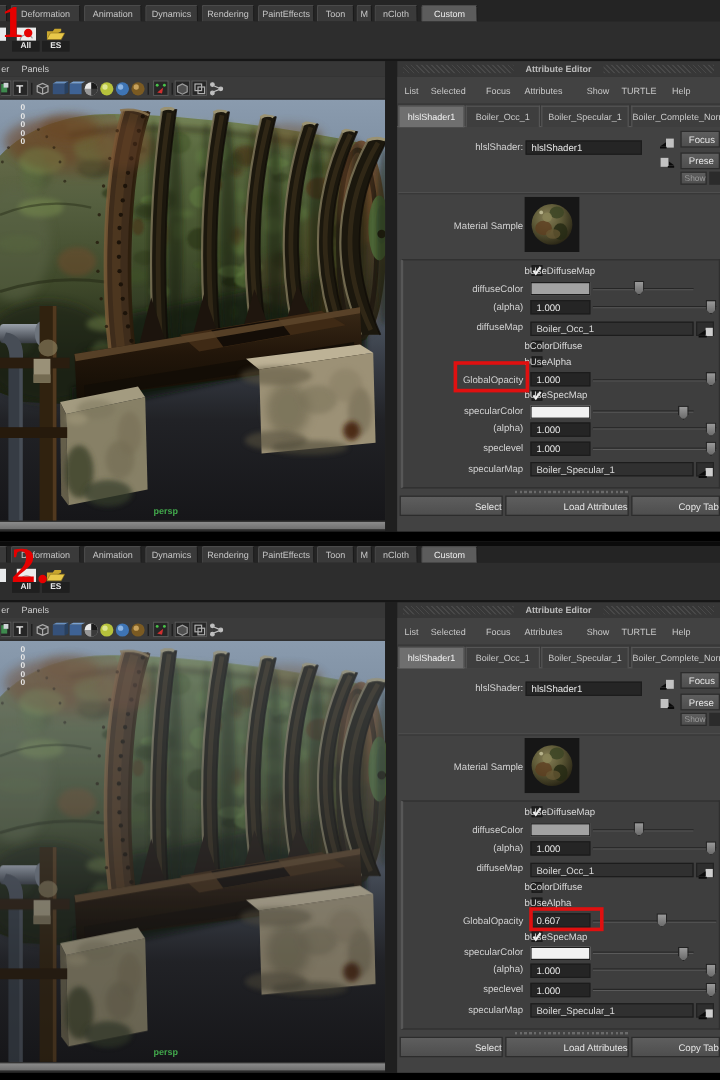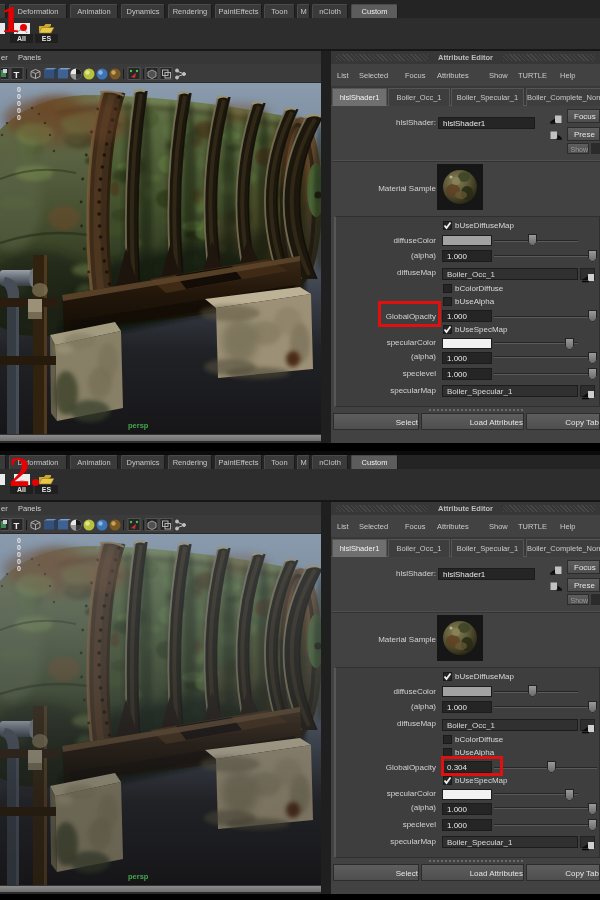--- a/index.html
+++ b/index.html
@@ -12,21 +12,21 @@
 .aetitle{position:absolute;left:331px;top:51px;width:269px;height:13px;background:#373737;color:#bdbdbd;font-size:7.5px;line-height:13px;font-weight:bold;text-align:center}
 .hatch{position:absolute;top:3px;height:7px;background:repeating-linear-gradient(45deg,#484848 0 1px,transparent 1px 3px)}
 .vptools{position:absolute;left:0;top:64px;width:321px;height:19px;background:#3b3b3b;border-bottom:1px solid #2a2a2a}
 .vpbar{position:absolute;left:0;top:434px;width:321px;height:7px;background:linear-gradient(#8b8b8b,#6e6e6e);border-top:1px solid #333}
 .aebody{position:absolute;left:331px;top:64px;width:269px;height:379px;background:#424242}
 .aemenu{position:absolute;top:71px;color:#c9c9c9;font-size:7.5px}
 .aetabrow{position:absolute;left:331px;top:86px;width:269px;height:20px;background:#383838;border-bottom:1px solid #5a5a5a}
 .aetab{position:absolute;top:88px;height:18px;background:#3e3e3e;border:1px solid #555;border-bottom:none;color:#c9c9c9;font-size:7.5px;line-height:17px;text-align:center;overflow:hidden;white-space:nowrap}
 .aetab.act{background:#6f6f6f;color:#f4f4f4}
 .lab{position:absolute;left:336px;width:100px;text-align:right;color:#d2d2d2;font-size:8px}
-.cblab{position:absolute;left:455px;color:#d8d8d8;font-size:8px}
+.cblab{position:absolute;left:437px;color:#d8d8d8;font-size:8px}
 .cb{position:absolute;width:9px;height:9px;background:#252525;border:1px solid #1a1a1a}
 .vf{position:absolute;left:442px;width:50px;height:12px;background:#252525;color:#e8e8e8;font-size:8px;line-height:11px;padding-left:4px;border:1px solid #1c1c1c}
 .mf{position:absolute;left:442px;width:136px;height:12px;background:#303030;color:#dadada;font-size:8px;line-height:11px;padding-left:4px;border:1px solid #1c1c1c}
 .sw{position:absolute;left:442px;width:50px;height:11px;border:1px solid #1c1c1c}
 .track{position:absolute;height:2px;background:#262626;border-bottom:1px solid #5a5a5a}
 .handle{position:absolute;width:9px;height:12px;background:linear-gradient(#9a9a9a,#6a6a6a);border:1px solid #222;clip-path:polygon(0 0,100% 0,100% 60%,50% 100%,0 60%)}
 .frame{position:absolute;left:334px;top:216px;width:266px;height:191px;border:1px solid #2f2f2f;border-left:2px solid #575757;background:#3e3e3e}
 .dots{position:absolute;left:429px;top:409px;width:95px;height:2px;background:repeating-linear-gradient(90deg,#6a6a6a 0 2px,transparent 2px 4px)}
 .btn{position:absolute;background:linear-gradient(#5e5e5e,#4e4e4e);border:1px solid #2c2c2c;color:#e4e4e4;font-size:8px;text-align:right}
 .redrect{position:absolute;border:3px solid #e01010;z-index:50}
@@ -938,21 +938,21 @@
     <div style="position:absolute;left:580px;top:268px;width:15px;height:12px;background:#2e2e2e;border:1px solid #222;padding:1px 0 0 1px"><svg width="13" height="10" viewBox="0 0 13 10">
         <rect x="6" y="0" width="6" height="7" fill="#cfcfcf"></rect>
         <path d="M0 6 L6 2 L6 6 Z" fill="#0a0a0a"></path>
         <path d="M0 7.5 L7 7.5" stroke="#0a0a0a" stroke-width="1.6"></path>
       </svg></div>
     <div class="cb" style="left:443px;top:284px"></div>
     <div class="cblab" style="top:284px">bColorDiffuse</div>
     <div class="cb" style="left:443px;top:297px"></div>
     <div class="cblab" style="top:297px">bUseAlpha</div>
     <div class="lab" style="top:312px">GlobalOpacity</div>
-    <div class="vf" style="top:310px">0.304</div>
+    <div class="vf" style="top:310px">0.607</div>
     <div class="track" style="left:494px;top:316px;width:103px"></div>
     <div class="handle" style="left:547px;top:310px"></div>
     <div class="cb" style="left:443px;top:325px">
       <svg width="9" height="9" viewBox="0 0 9 9" style="position:absolute;left:-1px;top:-1px">
         <path d="M1.5 4.5 L3.5 7 L7.5 1.5" stroke="#f2f2f2" stroke-width="1.8" fill="none"></path>
       </svg>
     </div>
     <div class="cblab" style="top:325px">bUseSpecMap</div>
     <div class="lab" style="top:338px">specularColor</div>
     <div class="sw" style="top:338px;background:#f2f2f2"></div>

